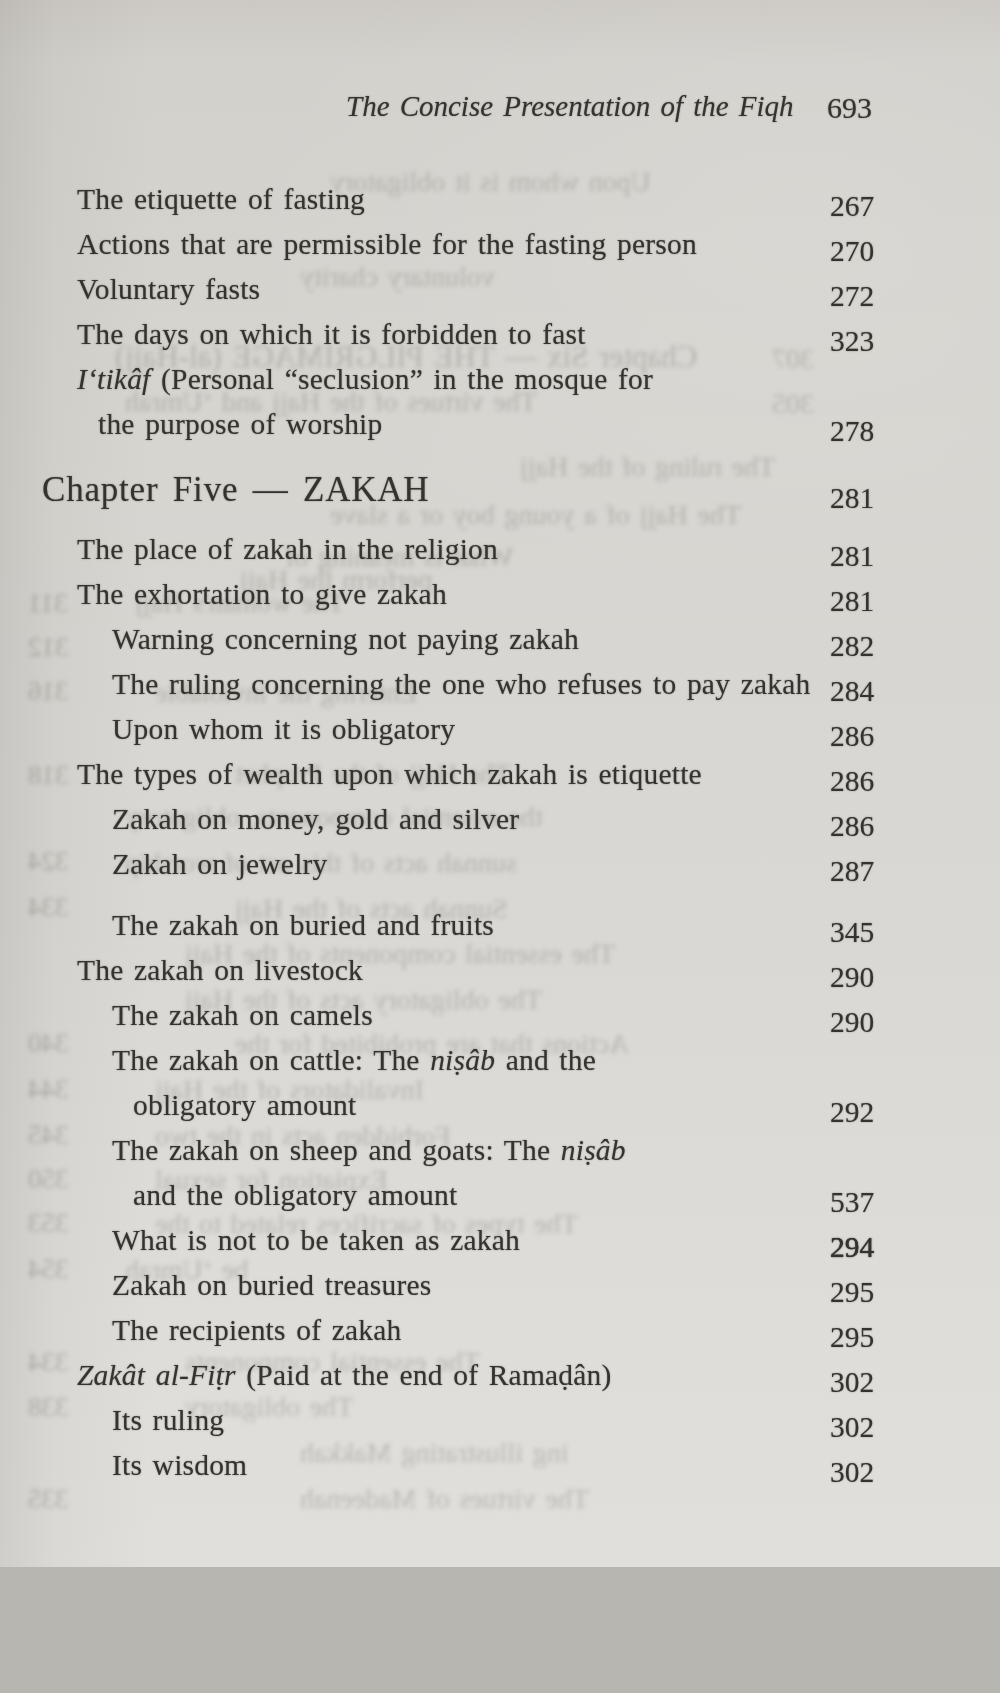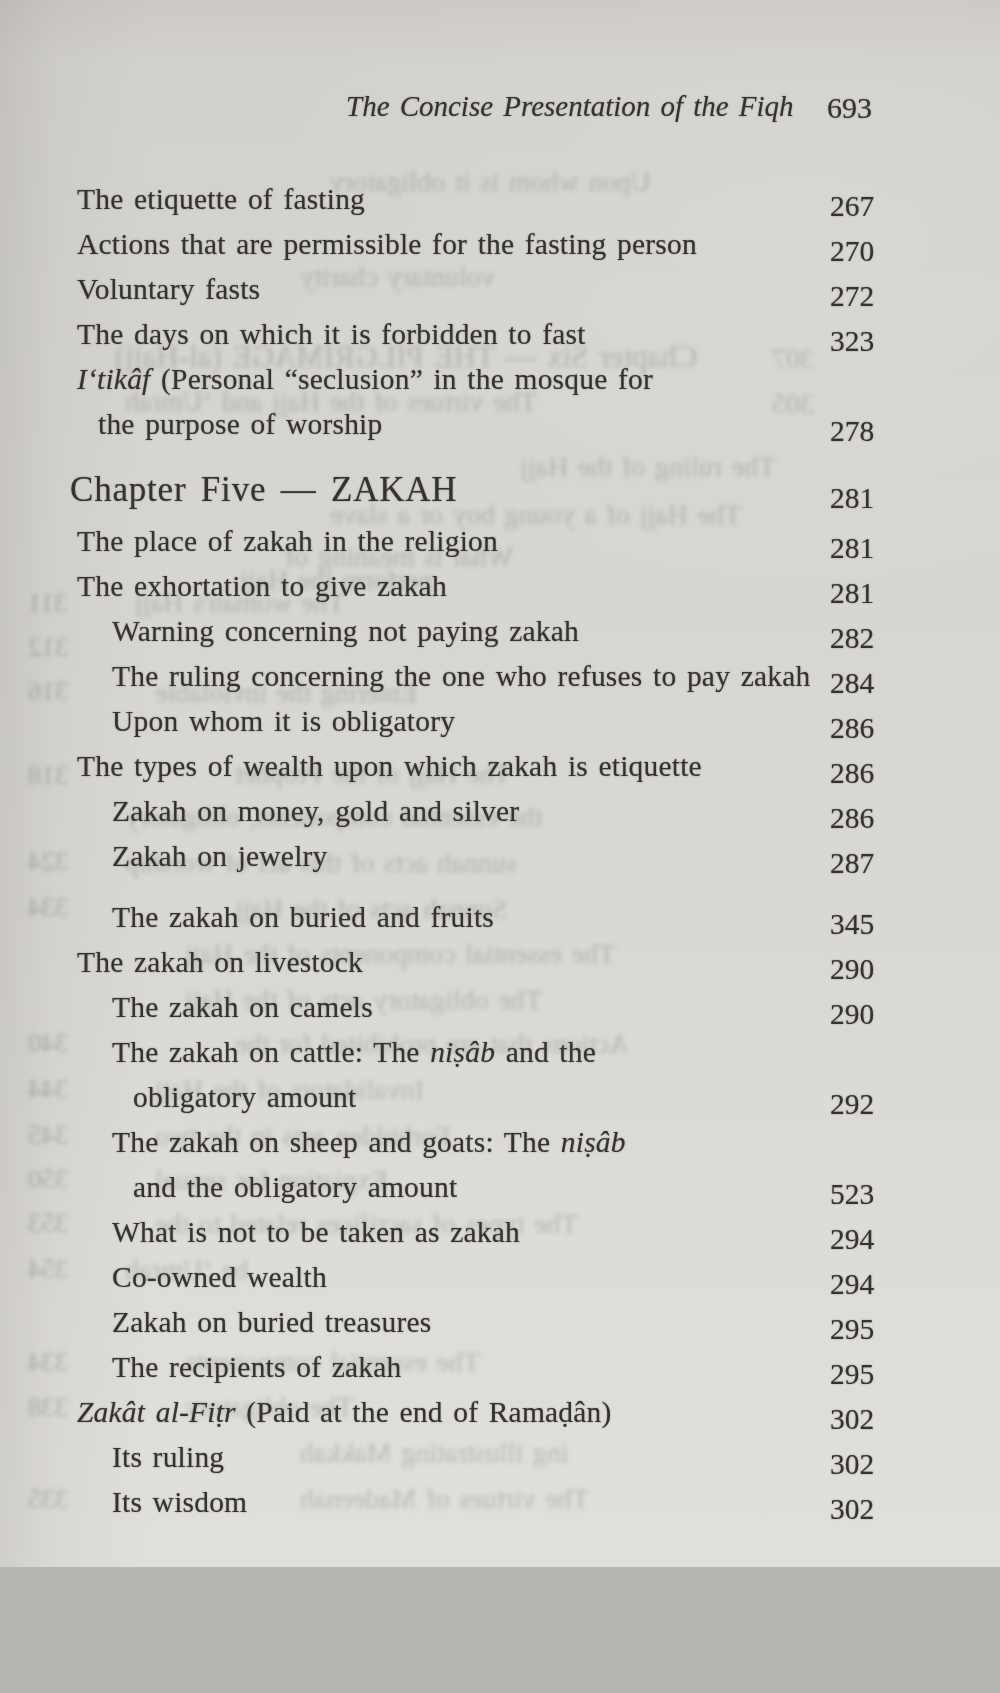--- a/index.html
+++ b/index.html
@@ -49,21 +49,21 @@
   }
   
   .toc {
     position: absolute;
     top: 177px;
     left: 0;
     width: 1000px;
   }
   .toc-row { position: relative; }
   .toc-row.gap-before { margin-top: 16px; }
-  .toc-row.chapter { margin-top: 14px; margin-bottom: 0; padding-left: 28px; }
+  .toc-row.chapter { margin-top: 14px; margin-bottom: 8px; }
   .entry-text { position: relative; z-index: 1; }
   .indent-0 .entry-text { margin-left: 42px; }
   .indent-1 .entry-text { margin-left: 77px; }
   .indent-2 .entry-text { margin-left: 112px; }
   .line {
     height: 45px;
     line-height: 45px;
     font-size: 29.5px;
     white-space: nowrap;
     word-spacing: 0.10em;
@@ -278,32 +278,29 @@
           <div class="line"><span>The zakah on cattle: The </span><span class="it">niṣâb</span><span> and the</span></div>
           <div class="line"><span>obligatory amount</span></div>
         </div>
         <div class="entry-page ink">292</div>
       </div>
       <div class="toc-row indent-2">
         <div class="entry-text ink">
           <div class="line"><span>The zakah on sheep and goats: The </span><span class="it">niṣâb</span></div>
           <div class="line"><span>and the obligatory amount</span></div>
         </div>
-        <div class="entry-page ink">523</div>
+        <div class="entry-page ink">537</div>
       </div>
       <div class="toc-row indent-2">
         <div class="entry-text ink">
           <div class="line"><span>What is not to be taken as zakah</span></div>
         </div>
         <div class="entry-page ink">294</div>
       </div>
       <div class="toc-row indent-2">
-        <div class="entry-text ink">
-          <div class="line"><span>Co-owned wealth</span></div>
-        </div>
         <div class="entry-page ink">294</div>
       </div>
       <div class="toc-row indent-2">
         <div class="entry-text ink">
           <div class="line"><span>Zakah on buried treasures</span></div>
         </div>
         <div class="entry-page ink">295</div>
       </div>
       <div class="toc-row indent-2">
         <div class="entry-text ink">

